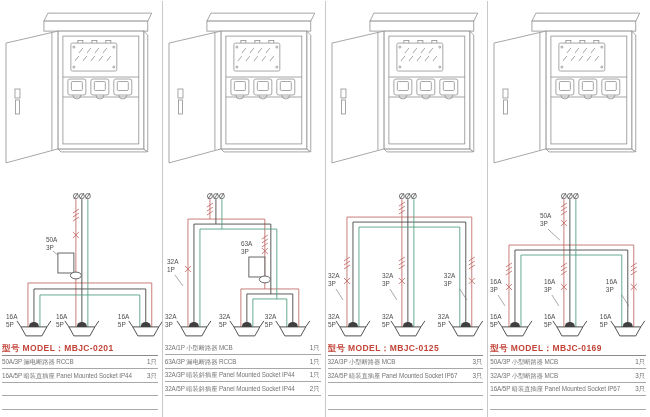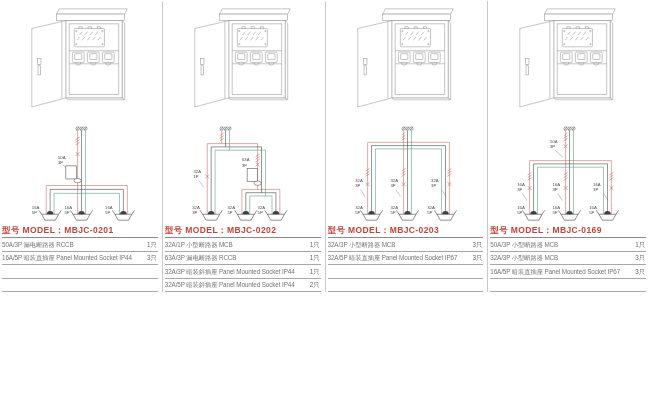--- a/index.html
+++ b/index.html
@@ -1,17 +1,17 @@
 <!DOCTYPE html>
 <html><head>
 <meta charset="utf-8">
 <style>
   html,body{margin:0;padding:0;background:#fff;}
   .sheet{
-    width:650px;height:292px;background:#fff;box-sizing:border-box;
+    width:650px;height:417px;background:#fff;box-sizing:border-box;
     display:flex;flex-direction:row;padding-top:1px;
     font-family:"Liberation Sans", sans-serif;
   }
   .panel{flex:1 1 0;min-width:0;box-sizing:border-box;display:flex;flex-direction:column;}
   .panel.sep{border-right:1px solid #c9c9c9;}
   svg{display:block;}
   .cabinet-svg{width:100%;height:188px;}
   .wiring-svg{width:100%;height:152px;}
   
   .cab{stroke:#8f8f8f;stroke-width:.8;fill:#fff;}
@@ -186,21 +186,20 @@
       <use href="#sock" x="84" y="138"></use>
       <use href="#sock" x="130" y="138"></use>
       <text class="lbl" x="2" y="130">32A</text>
       <text class="lbl" x="2" y="138">3P</text>
       <text class="lbl" x="56" y="130">32A</text>
       <text class="lbl" x="56" y="138">5P</text>
       <text class="lbl" x="102" y="130">32A</text>
       <text class="lbl" x="102" y="138">5P</text>
     </svg>
     <div class="spec">
-      <div class="spec-header">型号 MODEL：MBJC-0202</div>
       <div class="spec-row">
           <span class="item">32A/1P 小型断路器 MCB</span>
           <span class="qty">1只</span>
         </div>
       <div class="spec-row">
           <span class="item">63A/3P 漏电断路器 RCCB</span>
           <span class="qty">1只</span>
         </div>
       <div class="spec-row">
           <span class="item">32A/3P 暗装斜插座 Panel Mounted Socket IP44</span>
@@ -244,21 +243,21 @@
       <use href="#sock" x="82" y="138"></use>
       <use href="#sock" x="140" y="138"></use>
       <text class="lbl" x="2" y="130">32A</text>
       <text class="lbl" x="2" y="138">5P</text>
       <text class="lbl" x="56" y="130">32A</text>
       <text class="lbl" x="56" y="138">5P</text>
       <text class="lbl" x="112" y="130">32A</text>
       <text class="lbl" x="112" y="138">5P</text>
     </svg>
     <div class="spec">
-      <div class="spec-header">型号 MODEL：MBJC-0203</div>
+      <div class="spec-header">型号 MODEL：MBJC-0125</div>
       <div class="spec-row">
           <span class="item">32A/3P 小型断路器 MCB</span>
           <span class="qty">3只</span>
         </div>
       <div class="spec-row">
           <span class="item">32A/5P 暗装直插座 Panel Mounted Socket IP67</span>
           <span class="qty">3只</span>
         </div>
       <div class="spec-row">
           <span class="item"></span>

